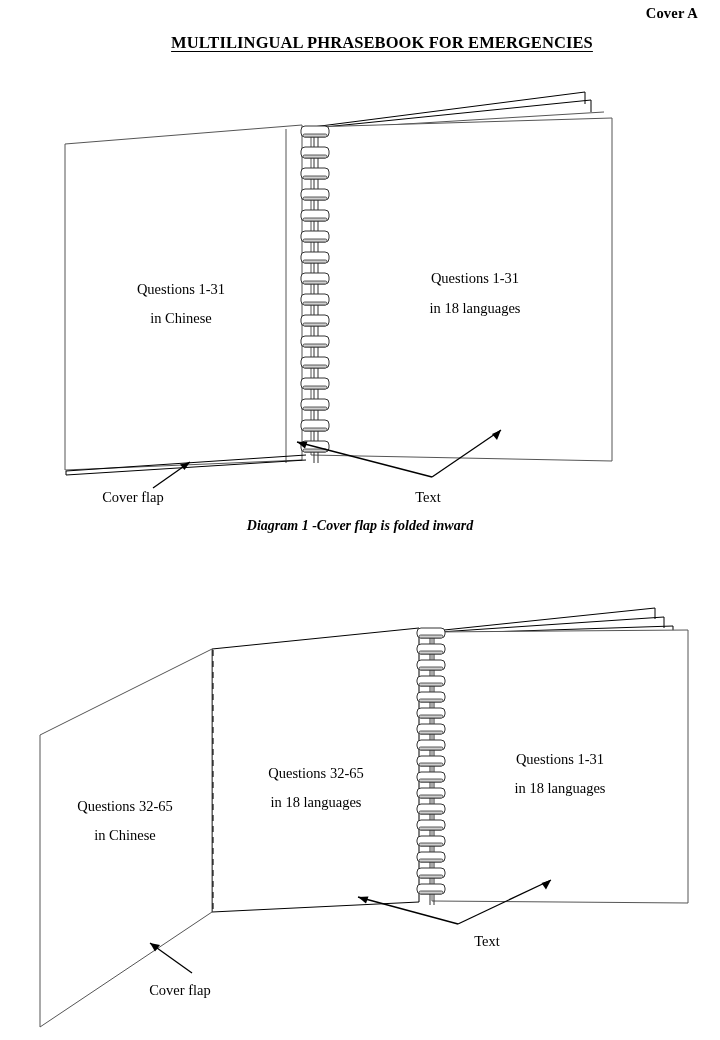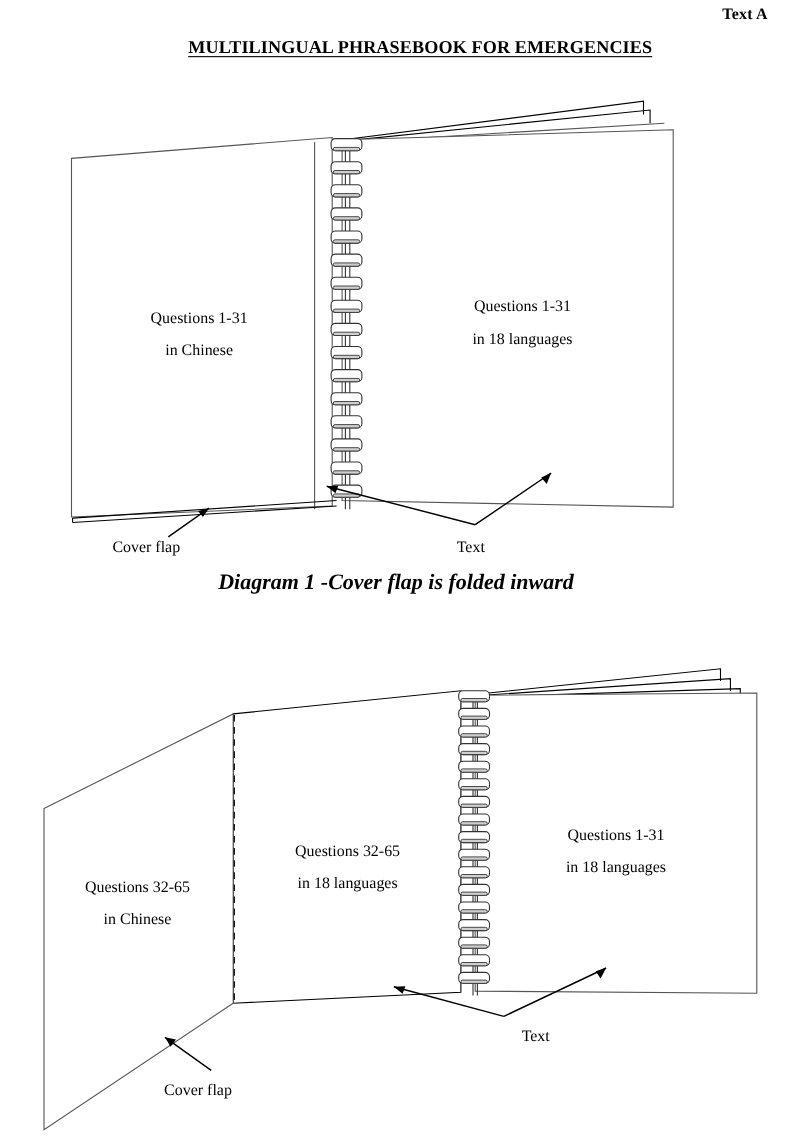--- a/index.html
+++ b/index.html
@@ -41,21 +41,21 @@
     margin-left: 22px;
   }
   #doc-title span.t {
     text-decoration: underline;
     text-underline-offset: 3px;
   }
   .diagram-caption {
     position: absolute;
     font-weight: bold;
     font-style: italic;
-    font-size: 20px;
+    font-size: 14px;
     white-space: nowrap;
   }
   #caption-1 {
     left: 0;
     top: 518px;
     width: 720px;
     text-align: center;
   }
   #caption-2 {
     left: 265px;
@@ -117,21 +117,21 @@
     fill: none;
     stroke: #333333;
     stroke-width: 1;
   }
 </style>
 </head>
 <body>
 
 <div class="page">
 
-  <div id="annex-label">Text A</div>
+  <div id="annex-label">Cover A</div>
 
   <div id="doc-title"><span class="t">MULTILINGUAL PHRASEBOOK FOR EMERGENCIES</span></div>
 
   <svg width="720" height="1040" viewBox="0 0 720 1040">
 
     <g>
       <path class="edge" d="M 305 128 L 585 92 L 585 104"></path>
       <path class="edge" d="M 305 129 L 591 100 L 591 112"></path>
       <path class="edge-thin" d="M 306 130 L 604 112"></path>
     </g>

